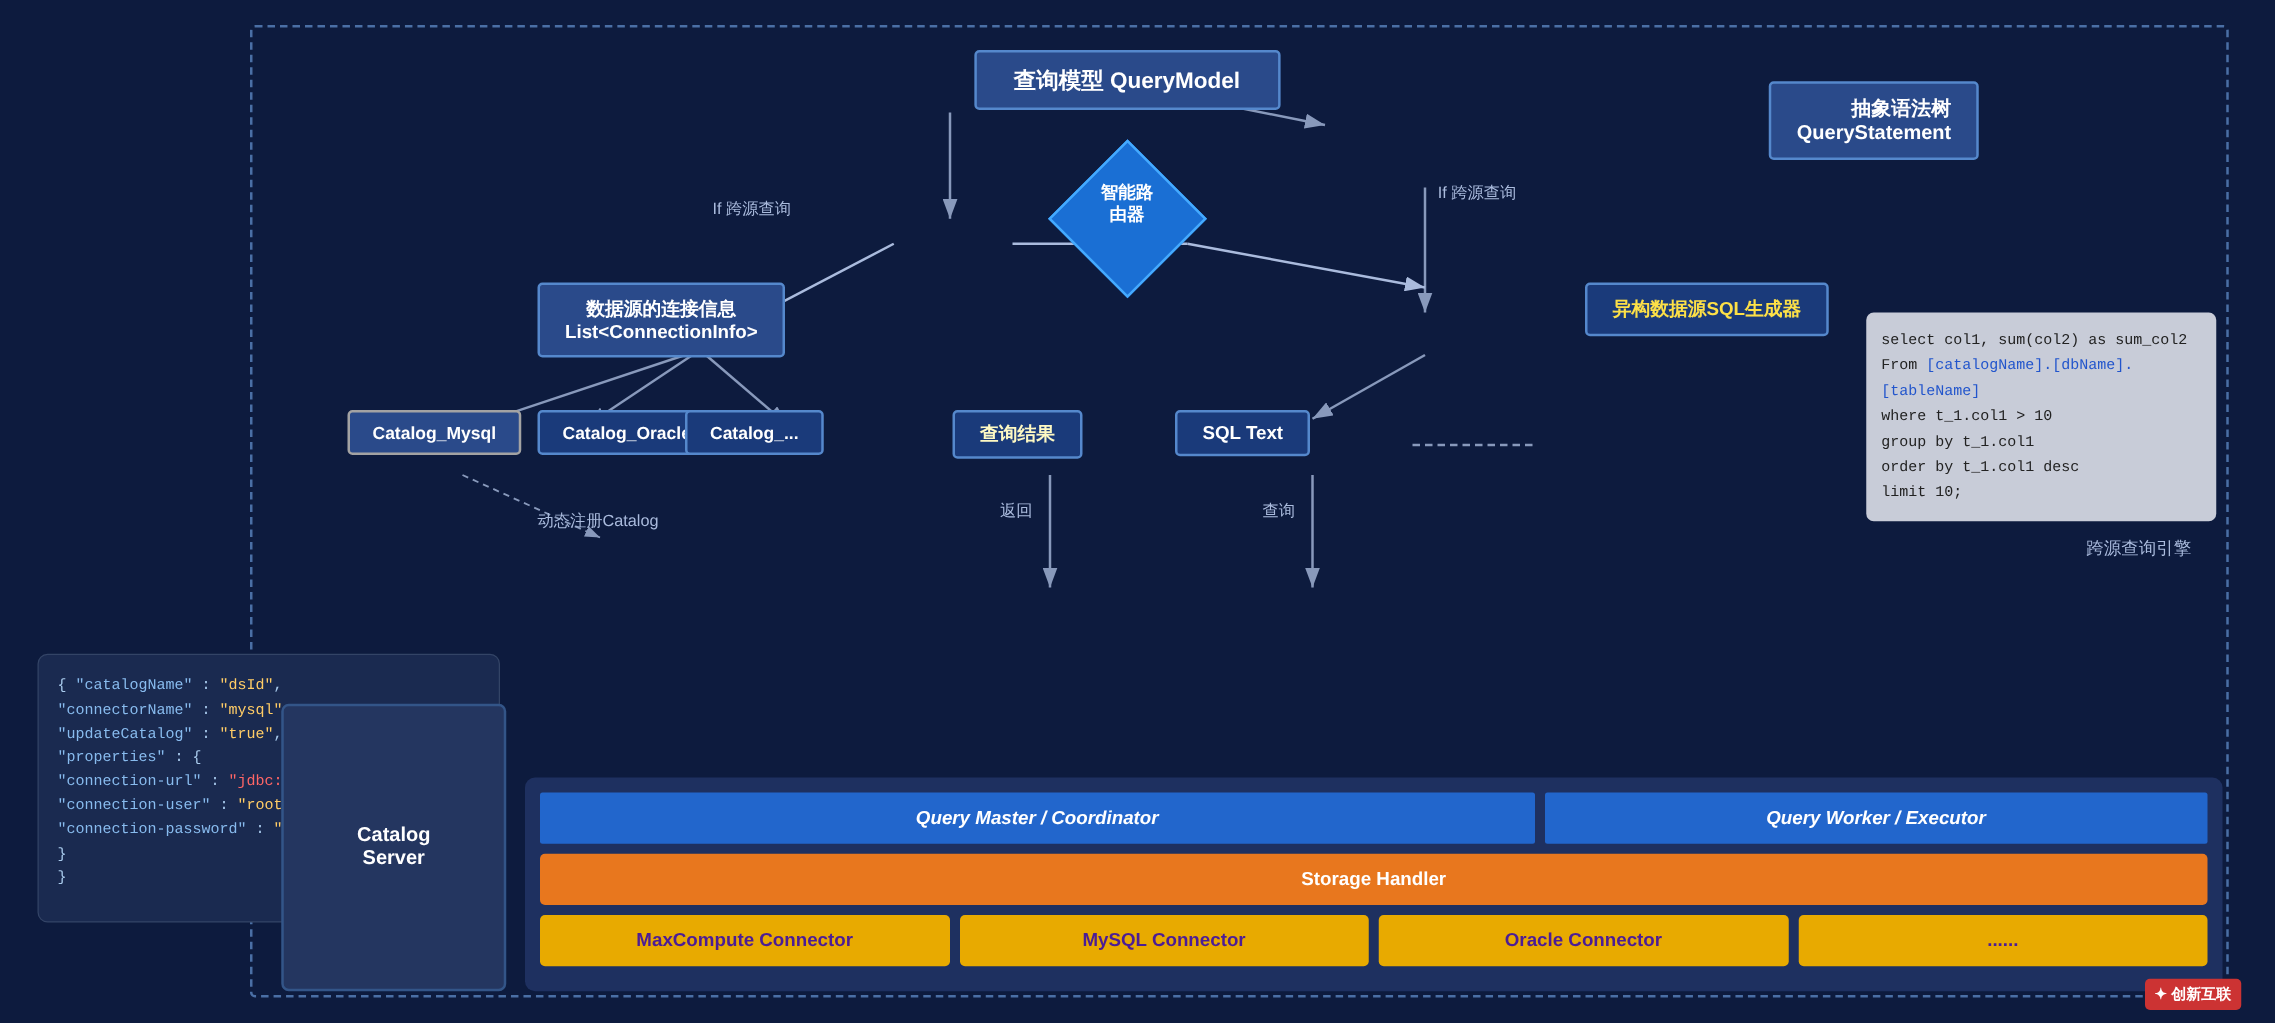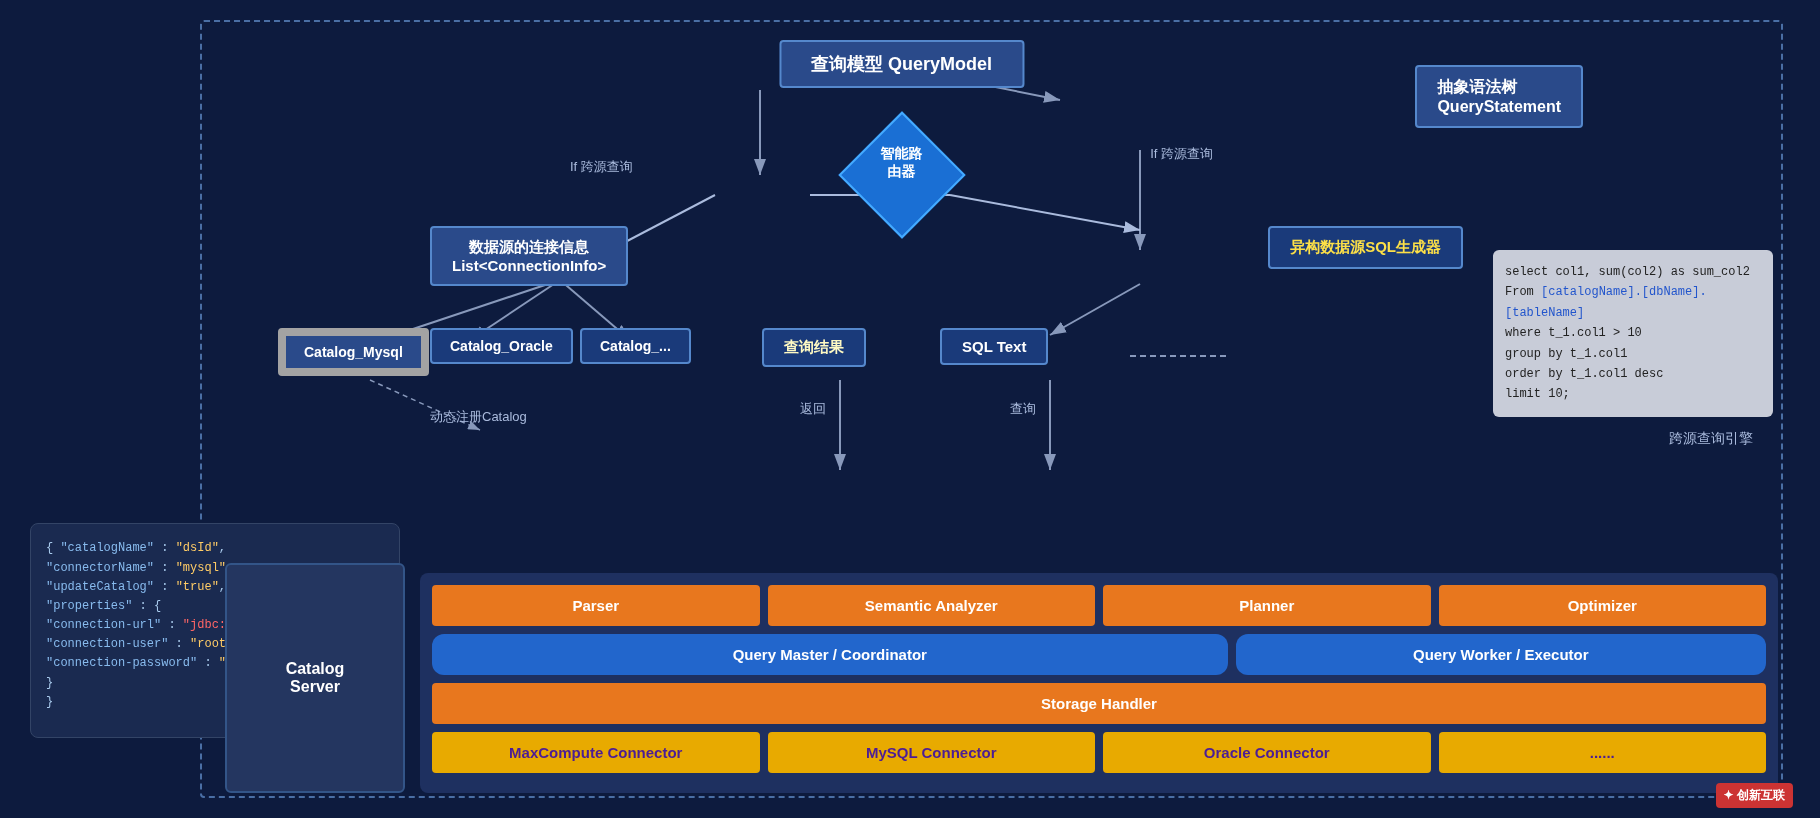--- a/index.html
+++ b/index.html
@@ -48,21 +48,21 @@
 
     
     .query-statement-box {
       position: absolute;
       top: 70px;
       right: 240px;
       background: #2a4a8a;
       border: 2px solid #5588cc;
       color: white;
       padding: 10px 20px;
-      text-align: left;
+      text-align: right;
       font-size: 16px;
       font-weight: bold;
       border-radius: 4px;
     }
 
     
     .router-diamond {
       position: absolute;
       top: 130px;
       left: 50%;
@@ -119,21 +119,21 @@
       border-radius: 4px;
       white-space: nowrap;
     }
 
     
     .catalog-mysql {
       position: absolute;
       top: 320px;
       left: 260px;
       background: #2a4a8a;
-      border: 8px solid #a3a3a3;
+      border: 2px solid #a3a3a3;
       color: white;
       padding: 8px 18px;
       font-size: 14px;
       font-weight: bold;
       border-radius: 4px;
     }
     .catalog-oracle {
       position: absolute;
       top: 320px;
       left: 420px;
@@ -307,22 +307,23 @@
       border-radius: 4px;
       flex: 1;
     }
     .blue-box {
       background: #2266cc;
       color: white;
       font-weight: bold;
       font-size: 15px;
       padding: 12px 0;
       text-align: center;
-      border-radius: 12px;
+      border-radius: 2px;
       flex: 1;
+      font-style: italic;
     }
     .yellow-box {
       background: #e8aa00;
       color: #4c1d95;
       font-weight: bold;
       font-size: 15px;
       padding: 12px 16px;
       text-align: center;
       border-radius: 4px;
       flex: 1;
@@ -423,21 +424,21 @@
   <div class="sql-generator-box" style="top:226px; right:340px;">
     <span>异构数据源SQL生成器</span>
   </div>
 
   <div class="catalog-mysql" style="top:328px; left:278px;">
     <span>Catalog_Mysql</span>
   </div>
   <div class="catalog-oracle" style="top:328px; left:430px;">
     <span>Catalog_Oracle</span>
   </div>
-  <div class="catalog-dots" style="top:328px; left:580px;">
+  <div class="catalog-dots" style="top:328px; left:548px;">
     <span>Catalog_...</span>
   </div>
 
   <div class="query-result-box" style="top:328px; left:762px;">
     <span>查询结果</span>
   </div>
 
   <div class="sql-text-box" style="top:328px; left:940px;">
     <span>SQL Text</span>
   </div>
@@ -473,26 +474,20 @@
 
   <div class="catalog-server-box" style="bottom:25px; left:225px; height:230px;">
     <div>
       <div>Catalog</div>
       <div>Server</div>
     </div>
   </div>
 
   <div class="engine-section" style="bottom:25px; left:420px; right:25px; padding:12px;">
 
-    <div class="engine-row">
-      <div class="orange-box">Parser</div>
-      <div class="orange-box">Semantic Analyzer</div>
-      <div class="orange-box">Planner</div>
-      <div class="orange-box">Optimizer</div>
-    </div>
 
     <div class="engine-row">
       <div class="blue-box" style="flex:1.5;">Query Master  / Coordinator</div>
       <div class="blue-box" style="flex:1;">Query Worker / Executor</div>
     </div>
 
     <div class="engine-row">
       <div class="orange-box">Storage Handler</div>
     </div>
 

